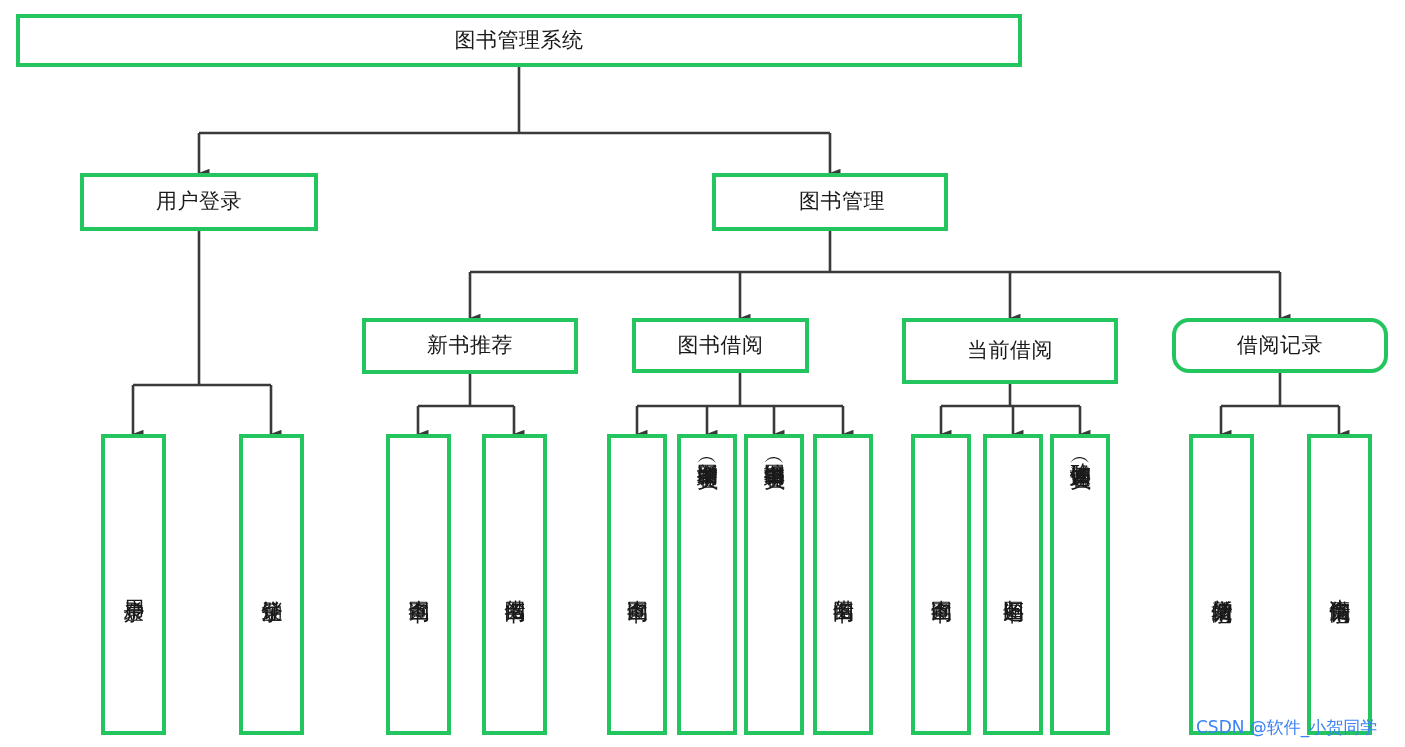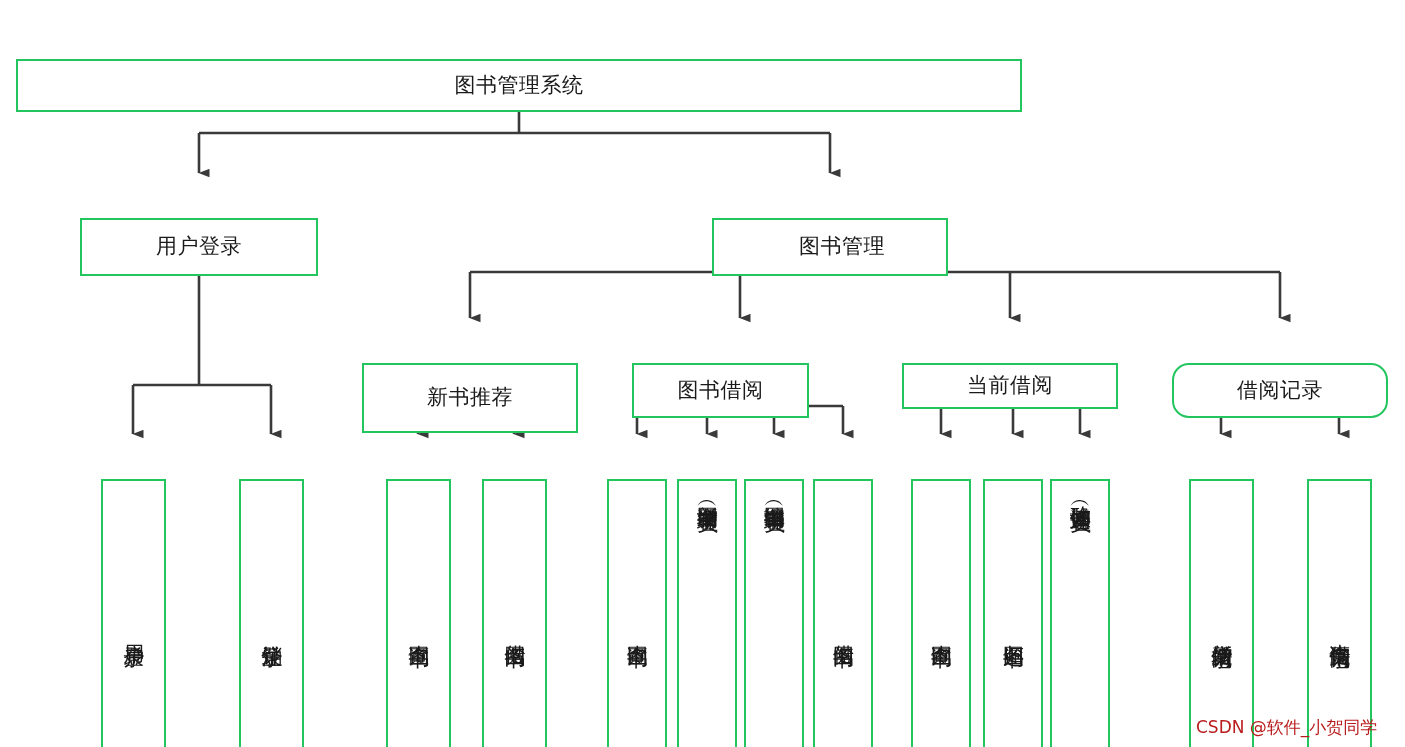--- a/index.html
+++ b/index.html
@@ -17,28 +17,27 @@
   }
   #svg-layer {
     position: absolute;
     left: 0; top: 0;
     width: 1405px;
     height: 747px;
   }
   .node {
     position: absolute;
     box-sizing: border-box;
-    border: 2px solid #22c55e;
+    border: 4px solid #22c55e;
     background: #ffffff;
     display: flex;
     align-items: center;
     justify-content: center;
     color: #1a1a1a;
     z-index: 2;
-    margin-top: 45px;
   }
   .node.horiz {
     font-size: 21px;
     letter-spacing: 0.5px;
     line-height: 1.2;
   }
   .node.vert {
     align-items: flex-start;
     justify-content: center;
     padding-top: 8px;
@@ -54,21 +53,21 @@
   }
   .node.vert.center-text {
     align-items: center;
     padding-top: 0;
   }
   #watermark {
     position: absolute;
     left: 1196px;
     top: 716px;
     font-size: 17px;
-    color: #b91c1c;
+    color: #3b82f6;
     white-space: nowrap;
     z-index: 5;
     font-family: "DejaVu Sans", "Liberation Sans", sans-serif;
   }
 </style>
 </head>
 <body>
 
 <div id="canvas">
 
@@ -118,27 +117,27 @@
   <div id="nodes-layer">
       <div class="node horiz" style="left: 16px; top: 14px; width: 1006px; height: 53px;">
         <span>图书管理系统</span>
       </div>
       <div class="node horiz" style="left: 80px; top: 173px; width: 238px; height: 58px;">
         <span>用户登录</span>
       </div>
       <div class="node horiz" style="left: 712px; top: 173px; width: 236px; height: 58px; padding-left: 24px;">
         <span>图书管理</span>
       </div>
-      <div class="node horiz" style="left: 362px; top: 318px; width: 216px; height: 70px;">
+      <div class="node horiz" style="left: 362px; top: 318px; width: 216px; height: 56px;">
         <span>新书推荐</span>
       </div>
       <div class="node horiz" style="left: 632px; top: 318px; width: 177px; height: 55px;">
         <span>图书借阅</span>
       </div>
-      <div class="node horiz" style="left: 902px; top: 318px; width: 216px; height: 46px;">
+      <div class="node horiz" style="left: 902px; top: 318px; width: 216px; height: 66px;">
         <span>当前借阅</span>
       </div>
       <div class="node horiz" style="left: 1172px; top: 318px; width: 216px; height: 55px; border-radius: 17px;">
         <span>借阅记录</span>
       </div>
       <div class="node vert center-text" style="left: 101px; top: 434px; width: 65px; height: 301px;">
         <span class="vlabel">用户登录</span>
       </div>
       <div class="node vert center-text" style="left: 239px; top: 434px; width: 65px; height: 301px;">
         <span class="vlabel">注销登录</span>

